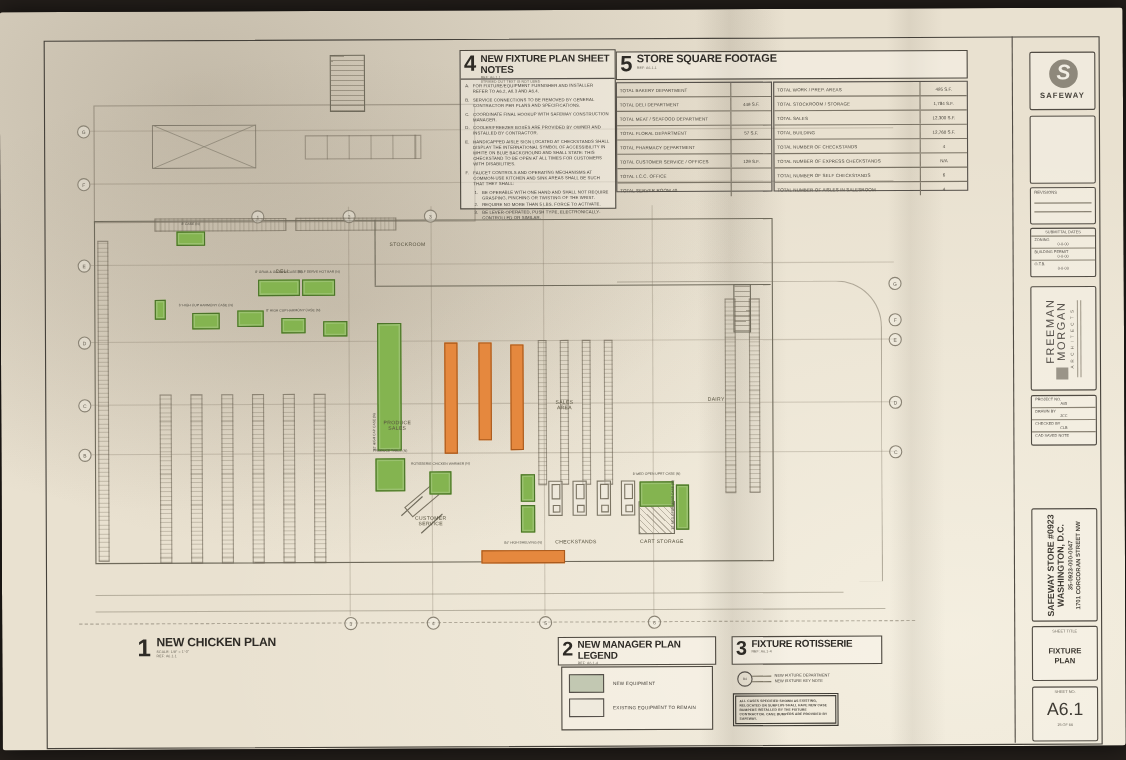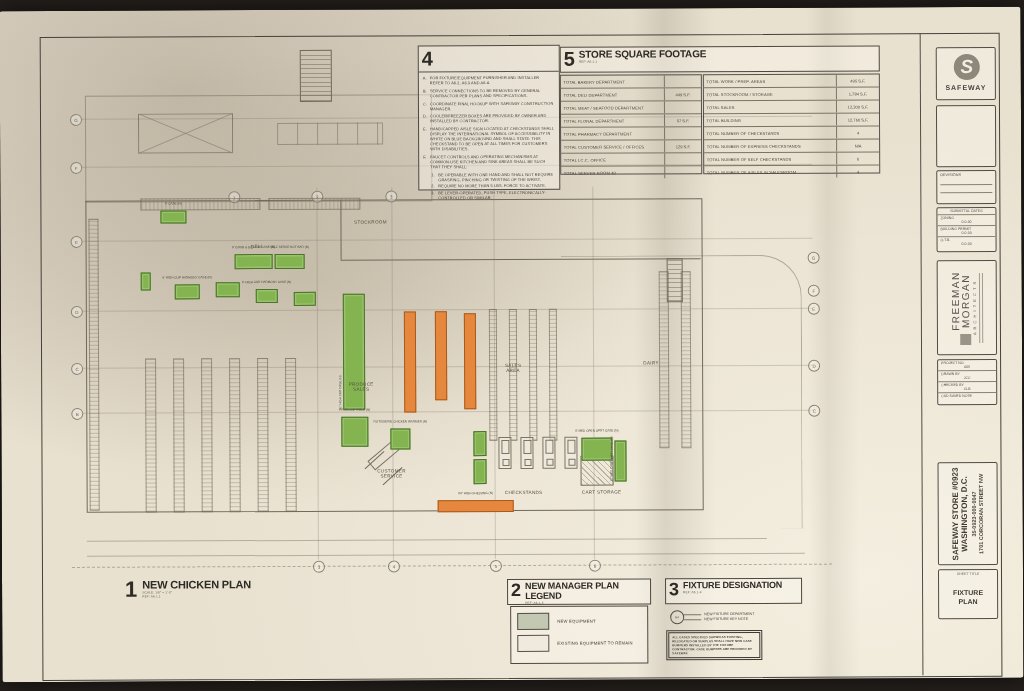--- a/index.html
+++ b/index.html
@@ -213,20 +213,25 @@
         <div class="plan-label" style="left: 590px; top: 314px;">DAIRY</div>
         <div class="plan-label" style="left: 462px; top: 443px;">CHECKSTANDS</div>
         <div class="plan-label" style="left: 540px; top: 443px;">CART STORAGE</div>
         <div class="plan-label" style="left: 330px; top: 421px;">CUSTOMER
 SERVICE</div>
       </div>
 
     <div class="abs panel" style="left:418px;top:36px;width:140px;height:143px;">
       <div class="abs" style="left:3px;top:2px;display:flex;">
         <div class="sec-num" style="font-size:20px;line-height:1;">4</div>
+        <div style="margin-left:4px;">
+          <div class="sec-title" style="font-size:9px;">NEW FIXTURE PLAN SHEET NOTES</div>
+          <div class="microtext">REF:  A6.1.1</div>
+          <div class="microtext">STRIKED OUT TEXT IS NOT USED</div>
+        </div>
       </div>
       <div class="abs" style="left:0;top:25px;width:100%;border-top:0.8px solid #55504a;"></div>
       <div class="abs" id="notes-body" style="left:4px;top:29px;width:131px;">
           <div class="note-row">
             <div class="note-key">A.</div>
             <div class="note-text">FOR FIXTURE/EQUIPMENT FURNISHER AND INSTALLER REFER TO A6.2, A6.3 AND A6.4.</div>
           </div>
           <div class="note-row">
             <div class="note-key">B.</div>
             <div class="note-text">SERVICE CONNECTIONS TO BE REMOVED BY GENERAL CONTRACTOR PER PLANS AND SPECIFICATIONS.</div>
@@ -366,21 +371,21 @@
         <div class="legend-row">
           <div class="swatch existing"></div>
           <div class="legend-label">EXISTING EQUIPMENT TO REMAIN</div>
         </div>
       </div>
 
     <div class="abs panel" style="left:663px;top:570px;width:135px;height:24px;">
       <div class="abs" style="left:3px;top:1px;display:flex;">
         <div class="sec-num" style="font-size:18px;line-height:1;">3</div>
         <div style="margin-left:4px;">
-          <div class="sec-title" style="font-size:9px;">FIXTURE DESIGNATION</div>
+          <div class="sec-title" style="font-size:9px;">FIXTURE ROTISSERIE</div>
           <div class="microtext">REF:  A6.1-4</div>
         </div>
       </div>
     </div>
     <div class="abs" style="left:666px;top:599px;width:130px;height:20px;">
       <div class="abs" style="left:2px;top:3px;width:12px;height:12px;border:0.8px solid #55504a;border-radius:50%;
                   font-size:3px;color:#55504a;display:flex;align-items:center;justify-content:center;">B4</div>
       <div class="abs" style="left:15px;top:7px;width:18px;border-top:0.6px solid #7b7463;"></div>
       <div class="abs" style="left:15px;top:12px;width:18px;border-top:0.6px solid #7b7463;"></div>
       <div class="abs" style="left:36px;top:4.5px;font-size:3.6px;color:#45413a;">NEW FIXTURE DEPARTMENT</div>
@@ -465,14 +470,19 @@
         <div style="font-size:5.5px;font-weight:bold;color:#4a463e;margin-top:2px;line-height:1.2;">35-0923-000-0047</div>
         <div style="font-size:5.5px;font-weight:bold;color:#4a463e;line-height:1.2;">1701 CORCORAN STREET NW</div>
       </div>
     </div>
 
     <div class="tb-box" style="top:562px;height:50px;padding:2px 3px;">
       <div style="font-size:3.6px;color:#6b665b;text-align:center;">SHEET TITLE</div>
       <div style="font-size:7px;font-weight:bold;color:#3e3a33;text-align:center;margin-top:12px;width:36px;margin-left:auto;margin-right:auto;line-height:1.3;">FIXTURE PLAN</div>
     </div>
 
+    <div class="tb-box" style="top:617px;height:50px;padding:2px 3px;">
+      <div style="font-size:3.6px;color:#6b665b;text-align:center;">SHEET NO.</div>
+      <div style="font-size:16px;color:#3e3a33;text-align:center;margin-top:6px;">A6.1</div>
+      <div style="font-size:3.4px;color:#6b665b;text-align:center;margin-top:2px;">25 OF 66</div>
+    </div>
   </div>
 </div>
 
 </body></html>

